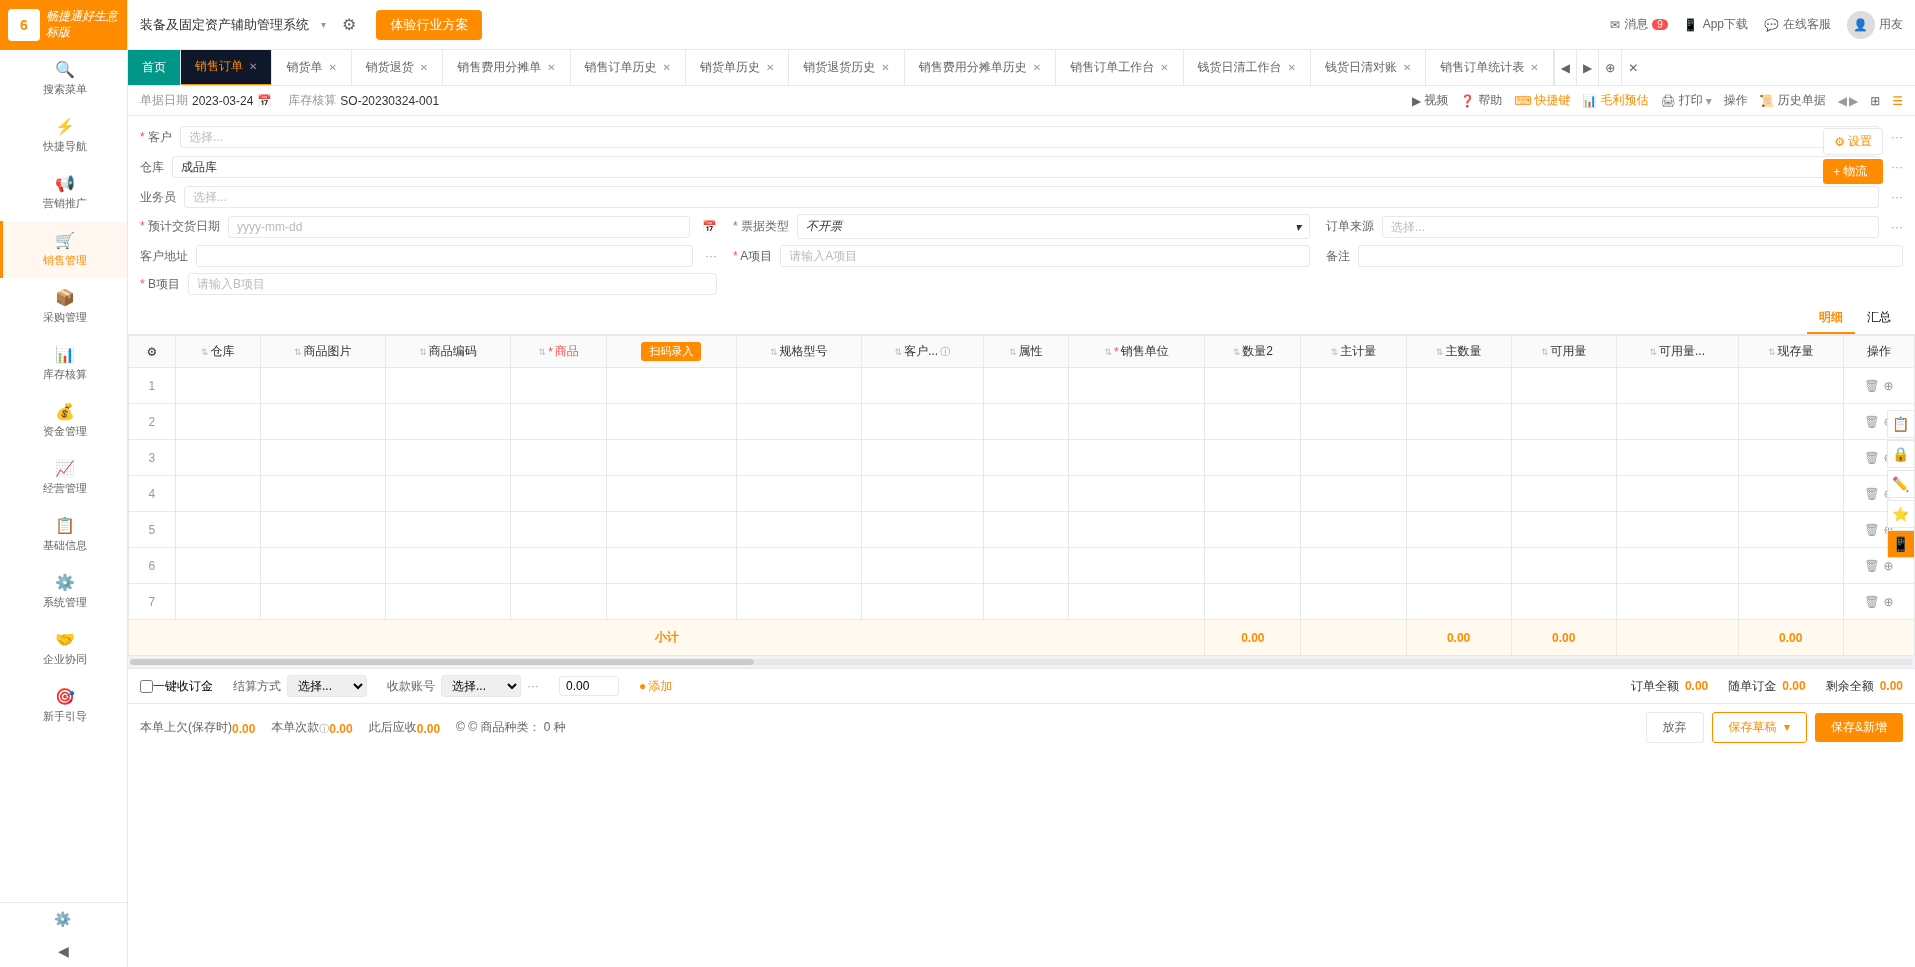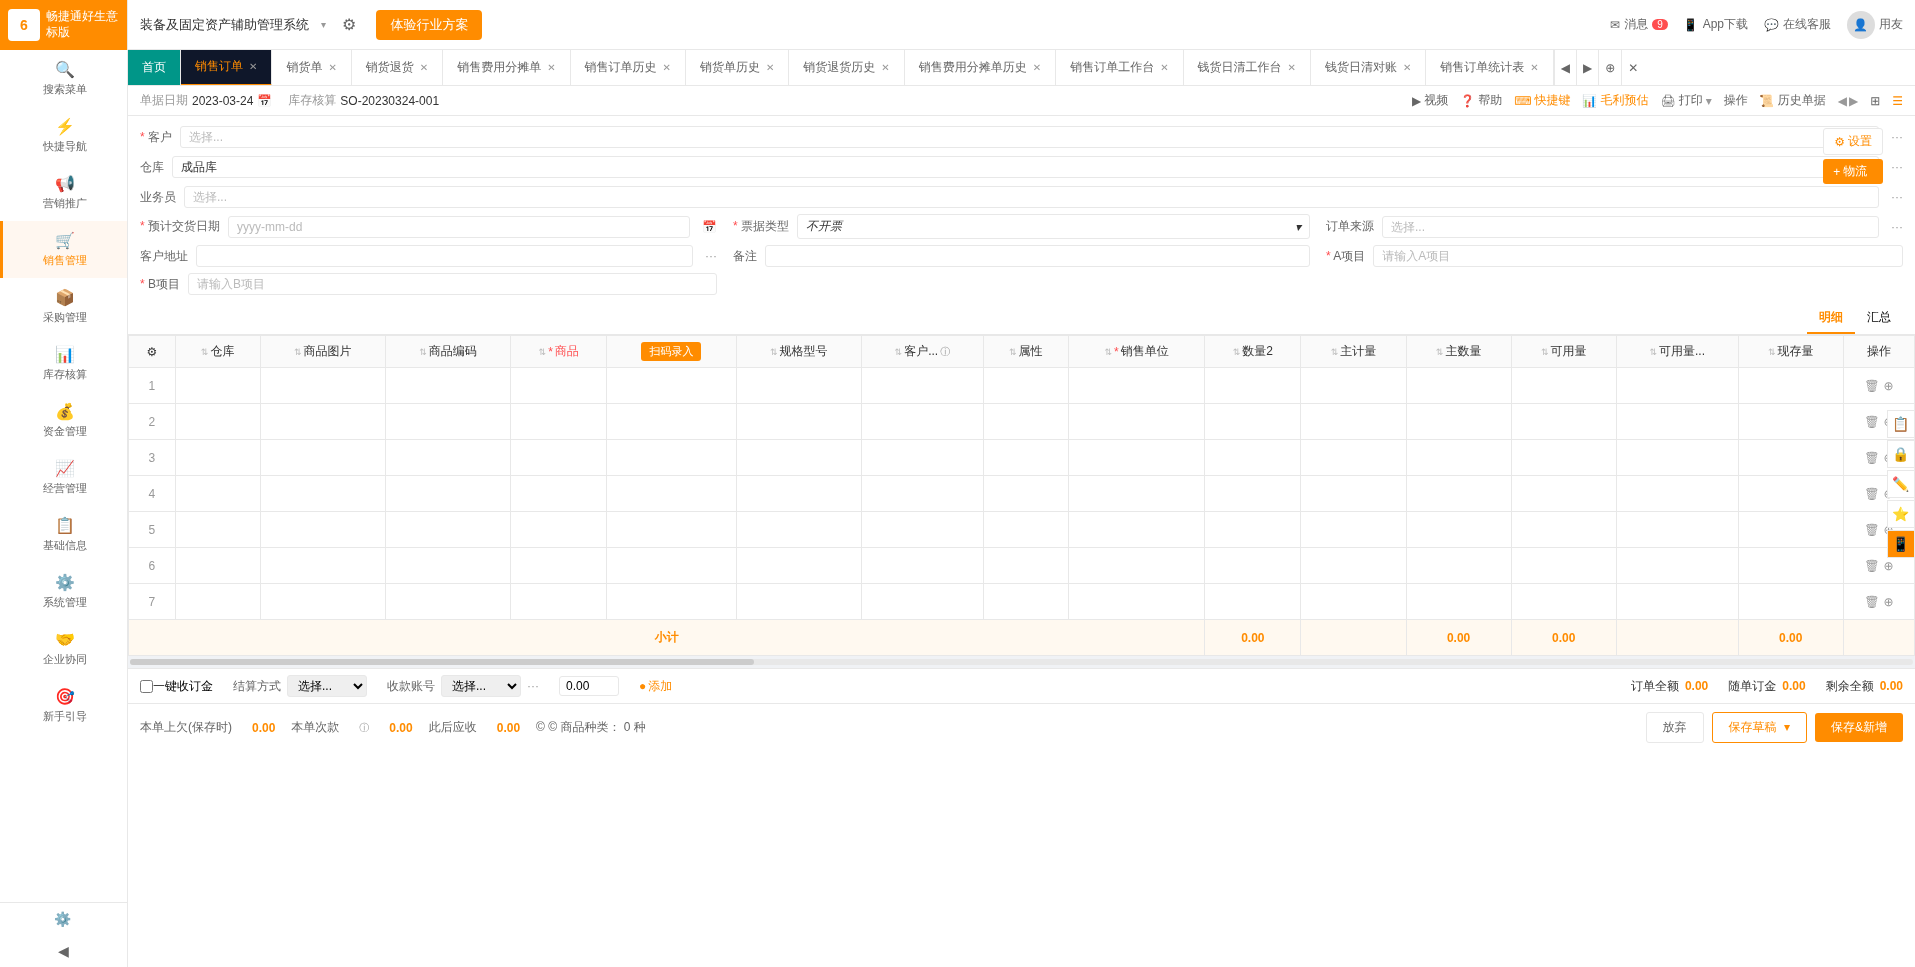--- a/index.html
+++ b/index.html
@@ -2,21 +2,21 @@
 <html><head>
   <meta charset="utf-8">
   <style>
     * { box-sizing: border-box; margin: 0; padding: 0; font-family: 'Microsoft YaHei', Arial, sans-serif; font-size: 12px; }
     body { background: #f0f2f5; display: flex; height: 967px; overflow: hidden; }
 
     
     .sidebar { width: 128px; background: #fff; display: flex; flex-direction: column; border-right: 1px solid #e8e8e8; flex-shrink: 0; }
     .sidebar-logo { background: #ff8c00; padding: 10px 8px; display: flex; align-items: center; gap: 6px; height: 50px; }
     .sidebar-logo-icon { width: 32px; height: 32px; background: #fff; border-radius: 4px; display: flex; align-items: center; justify-content: center; color: #ff8c00; font-size: 14px; font-weight: bold; flex-shrink: 0; }
-    .sidebar-logo-text { color: #fff; font-size: 11px; line-height: 1.3; }
+    .sidebar-logo-text { color: #fff; font-size: 11px; line-height: 1.3; font-style: italic; }
     .sidebar-menu-item { display: flex; flex-direction: column; align-items: center; padding: 10px 4px; cursor: pointer; color: #666; gap: 3px; border-left: 3px solid transparent; }
     .sidebar-menu-item.active { background: #fff7f0; color: #ff8c00; border-left: 3px solid #ff8c00; }
     .sidebar-menu-item .menu-icon { font-size: 16px; }
     .sidebar-menu-item .menu-label { font-size: 11px; text-align: center; }
     .sidebar-bottom { margin-top: auto; border-top: 1px solid #e8e8e8; }
     .sidebar-bottom-item { display: flex; flex-direction: column; align-items: center; padding: 8px 4px; cursor: pointer; color: #666; gap: 2px; }
     .sidebar-bottom-item .menu-icon { font-size: 14px; }
 
     
     .main { flex: 1; display: flex; flex-direction: column; overflow: hidden; }
@@ -79,21 +79,21 @@
     .th-sort { display: flex; align-items: center; justify-content: center; gap: 2px; }
     .sort-icon { color: #bbb; font-size: 9px; }
     .scan-btn { background: #ff8c00; color: #fff; border: none; border-radius: 3px; padding: 2px 8px; font-size: 11px; cursor: pointer; }
 
     
     .total-row td { background: #fff9f0; font-weight: bold; color: #ff8c00; }
     .total-label { color: #ff8c00; text-align: left; padding-left: 8px; }
 
     
     .bottom-bar { background: #fff; border-top: 1px solid #e8e8e8; padding: 6px 12px; display: flex; align-items: center; gap: 20px; flex-shrink: 0; }
-    .bottom-bar-item { display: flex; align-items: center; gap: 20px; color: #666; font-size: 12px; }
+    .bottom-bar-item { display: flex; align-items: flex-end; gap: 0; color: #666; font-size: 12px; }
     .bottom-bar-value { color: #ff8c00; font-weight: bold; }
     .checkbox-item { display: flex; align-items: center; gap: 0; }
     .settlement-select { border: 1px solid #e8e8e8; border-radius: 3px; padding: 2px 6px; font-size: 12px; min-width: 80px; }
     .account-input { border: 1px solid #e8e8e8; border-radius: 3px; padding: 2px 6px; font-size: 12px; min-width: 80px; }
     .add-btn { color: #ff8c00; cursor: pointer; display: flex; align-items: center; gap: 2px; }
     .amount-input { border: 1px solid #e8e8e8; border-radius: 3px; padding: 2px 6px; width: 60px; font-size: 12px; }
 
     
     .summary-panel { margin-left: auto; display: flex; gap: 20px; align-items: center; }
     .summary-item { display: flex; align-items: center; gap: 6px; font-size: 12px; color: #333; }
@@ -384,26 +384,26 @@
         </div>
       </div>
 
       <div style="display:grid; grid-template-columns:1fr 1fr 1fr; gap:8px 16px; padding:0 12px 6px;">
         <div class="form-row">
           <span class="form-label">客户地址</span>
           <input class="form-input" type="text" style="flex: 1 1 0%;">
           <span class="form-dots">···</span>
         </div>
         <div class="form-row">
+          <span class="form-label required">A项目</span>
+          <input class="form-input" type="text" style="flex: 1 1 0%;" placeholder="请输入A项目">
+        </div>
+        <div class="form-row">
           <span class="form-label">备注</span>
           <input class="form-input" type="text" style="flex: 1 1 0%;">
-        </div>
-        <div class="form-row">
-          <span class="form-label required">A项目</span>
-          <input class="form-input" type="text" style="flex: 1 1 0%;" placeholder="请输入A项目">
         </div>
       </div>
 
       <div style="display:grid; grid-template-columns:1fr 1fr 1fr; gap:8px 16px; padding:0 12px 8px;">
         <div class="form-row">
           <span class="form-label required">B项目</span>
           <input class="form-input" type="text" style="flex: 1 1 0%;" placeholder="请输入B项目">
         </div>
       </div>
 

